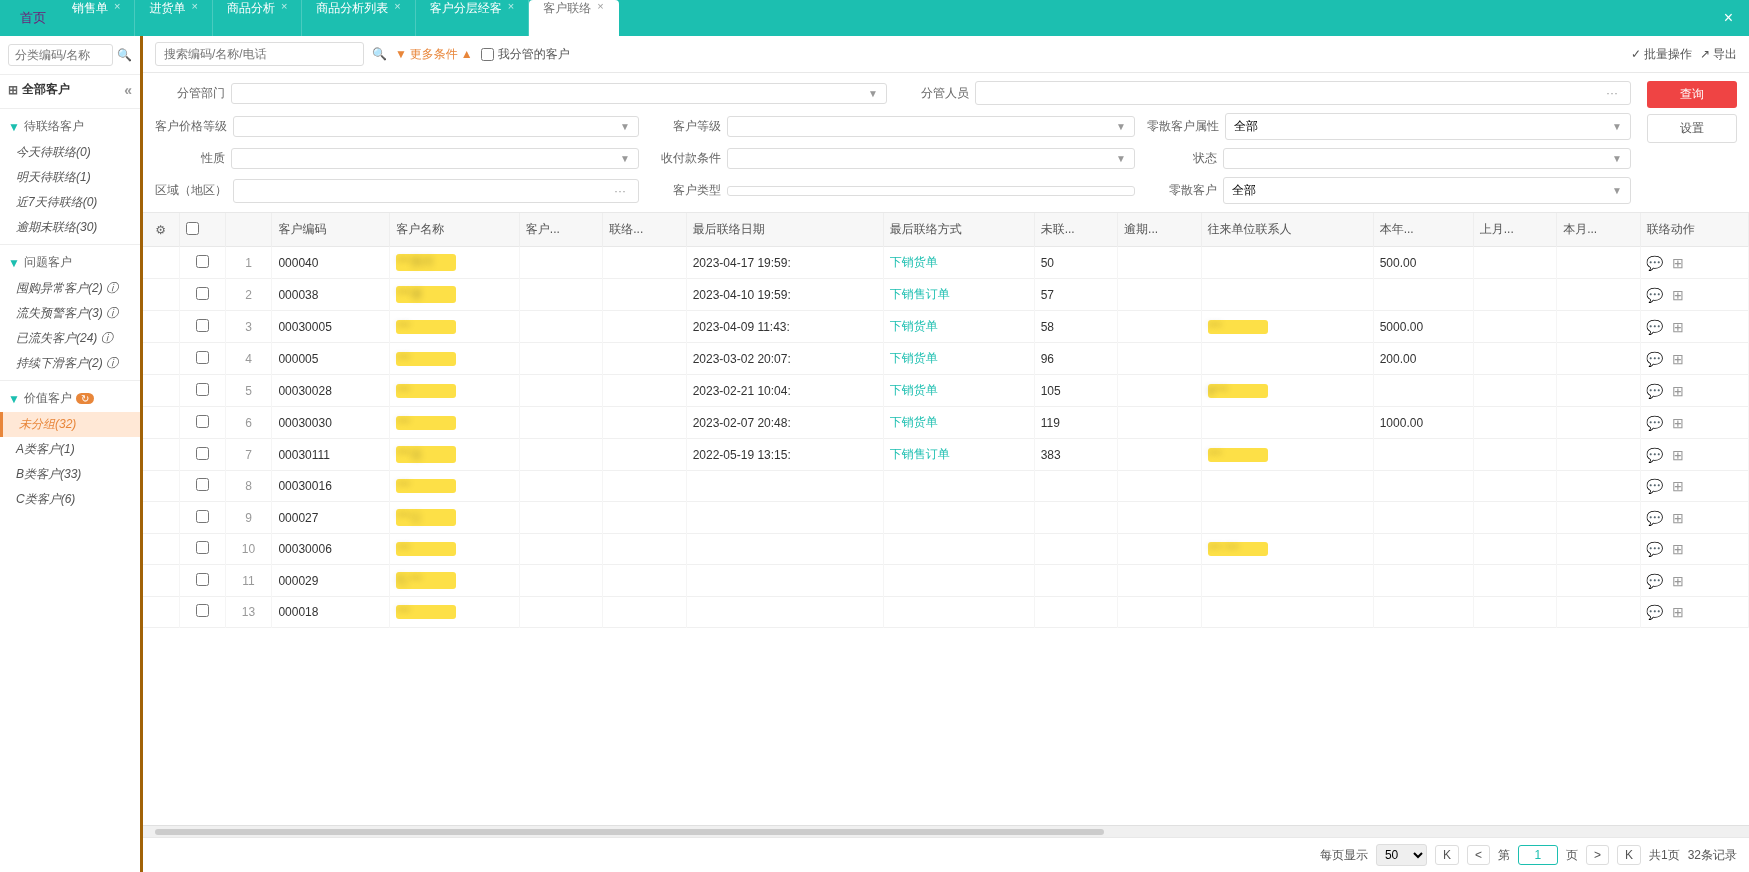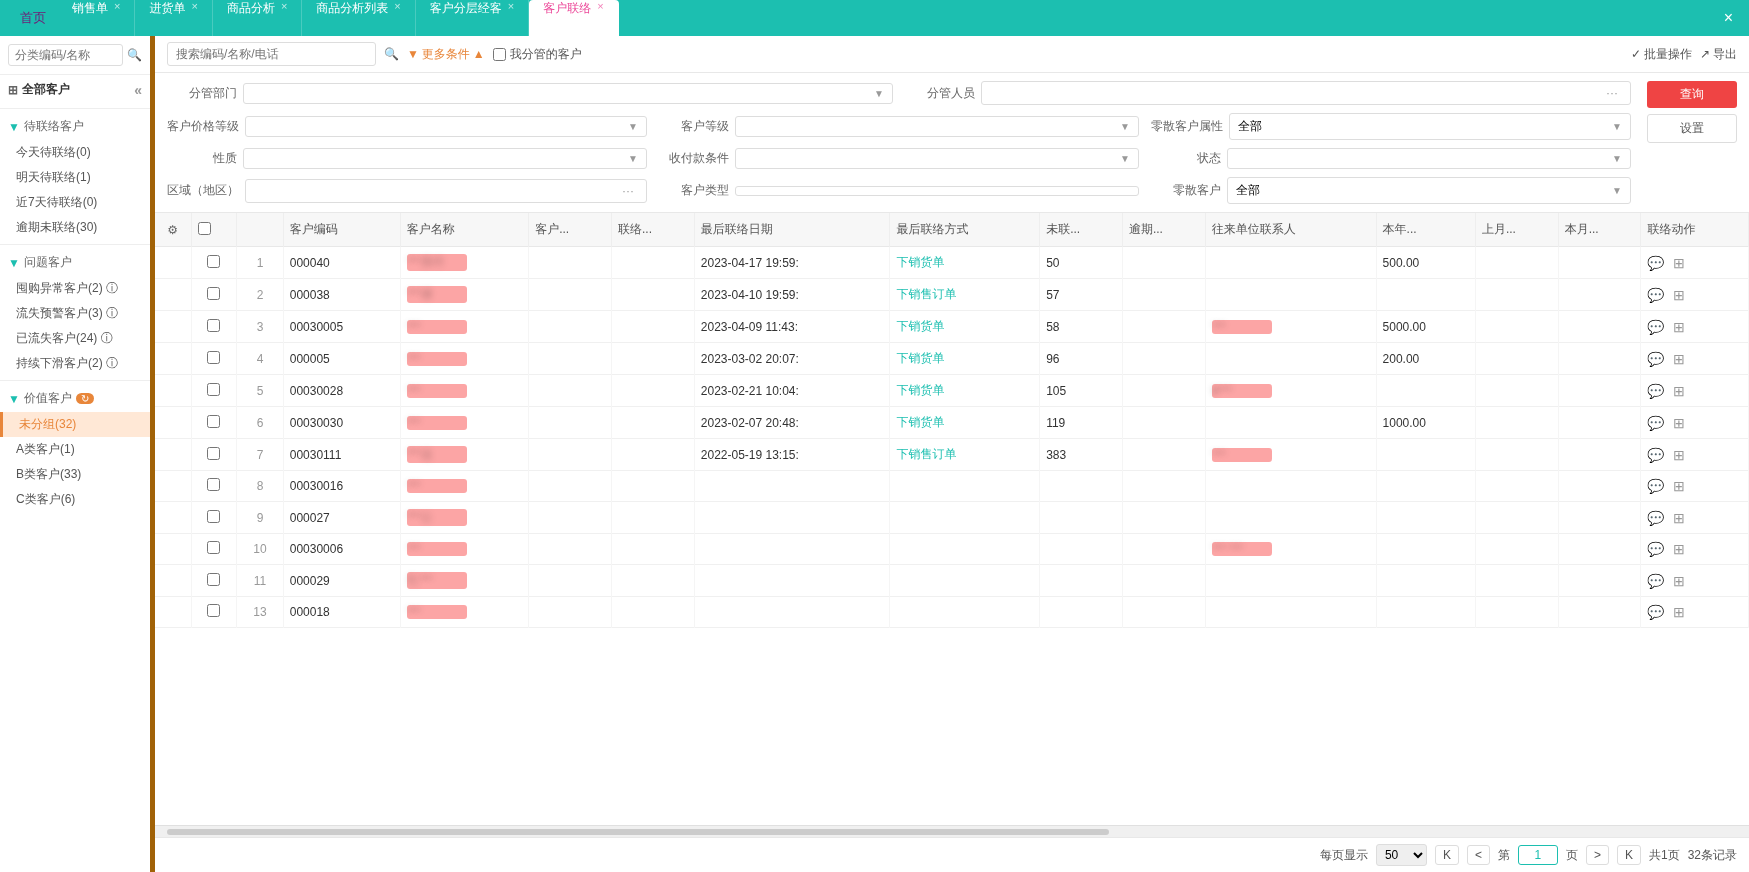--- a/index.html
+++ b/index.html
@@ -19,21 +19,21 @@
       display: flex;
       align-items: flex-start;
       color: #fff;
       cursor: pointer;
       white-space: nowrap;
       font-size: 13px;
       border-right: 1px solid rgba(255,255,255,0.2);
     }
     .nav-tab.active {
       background: #fff;
-      color: #ec4899;
+      color: #737373;
       border-radius: 4px 4px 0 0;
     }
     .nav-tab .close-x {
       margin-left: 6px;
       font-size: 11px;
       opacity: 0.7;
     }
     .nav-home {
       color: #701a75;
       font-size: 13px;
@@ -49,23 +49,23 @@
     }
 
     
     .main-layout {
       display: flex;
       height: calc(100vh - 36px);
     }
 
     
     .sidebar {
-      width: 155px;
+      width: 143px;
       background: #fff;
-      border-right: 5px solid #a16207;
+      border-right: 3px solid #a16207;
       display: flex;
       flex-direction: column;
       overflow-y: auto;
       flex-shrink: 0;
     }
     .sidebar-search {
       padding: 8px;
       display: flex;
       align-items: center;
       border-bottom: 1px solid #eee;
@@ -111,20 +111,21 @@
       margin-right: 4px;
       color: #1cbfb0;
     }
     .sidebar-item {
       padding: 4px 8px 4px 16px;
       color: #555;
       cursor: pointer;
       white-space: nowrap;
       overflow: hidden;
       text-overflow: ellipsis;
+      font-style: italic;
     }
     .sidebar-item.active {
       background: #ffe8d6;
       color: #e8863a;
       border-left: 3px solid #e8863a;
     }
     .sidebar-divider { height: 1px; background: #eee; margin: 4px 0; }
 
     
     .content-area {
@@ -273,21 +274,21 @@
     tbody tr { border-bottom: 1px solid #f0f0f0; }
     tbody td {
       padding: 7px 6px;
       color: #333;
       white-space: nowrap;
       border-right: 1px solid #f5f5f5;
     }
     tbody td:first-child { text-align: center; color: #999; }
     .td-center { text-align: center; }
     .link-text { color: #1cbfb0; cursor: pointer; text-decoration: none; }
-    .blurred { color: transparent; text-shadow: 0 0 6px rgba(0,0,0,0.3); user-select: none; background: #fca5a5; border-radius: 3px; min-width: 60px; display: inline-block; }
+    .blurred { color: transparent; text-shadow: 0 0 6px rgba(0,0,0,0.3); user-select: none; background: #fde047; border-radius: 3px; min-width: 60px; display: inline-block; }
     .action-icons { display: flex; gap: 8px; align-items: center; }
     .action-icon { color: #999; cursor: pointer; font-size: 14px; }
     .col-resize { cursor: col-resize; }
 
     
     .table-footer {
       background: #fff;
       border-top: 1px solid #e8e8e8;
       padding: 6px 12px;
       display: flex;

